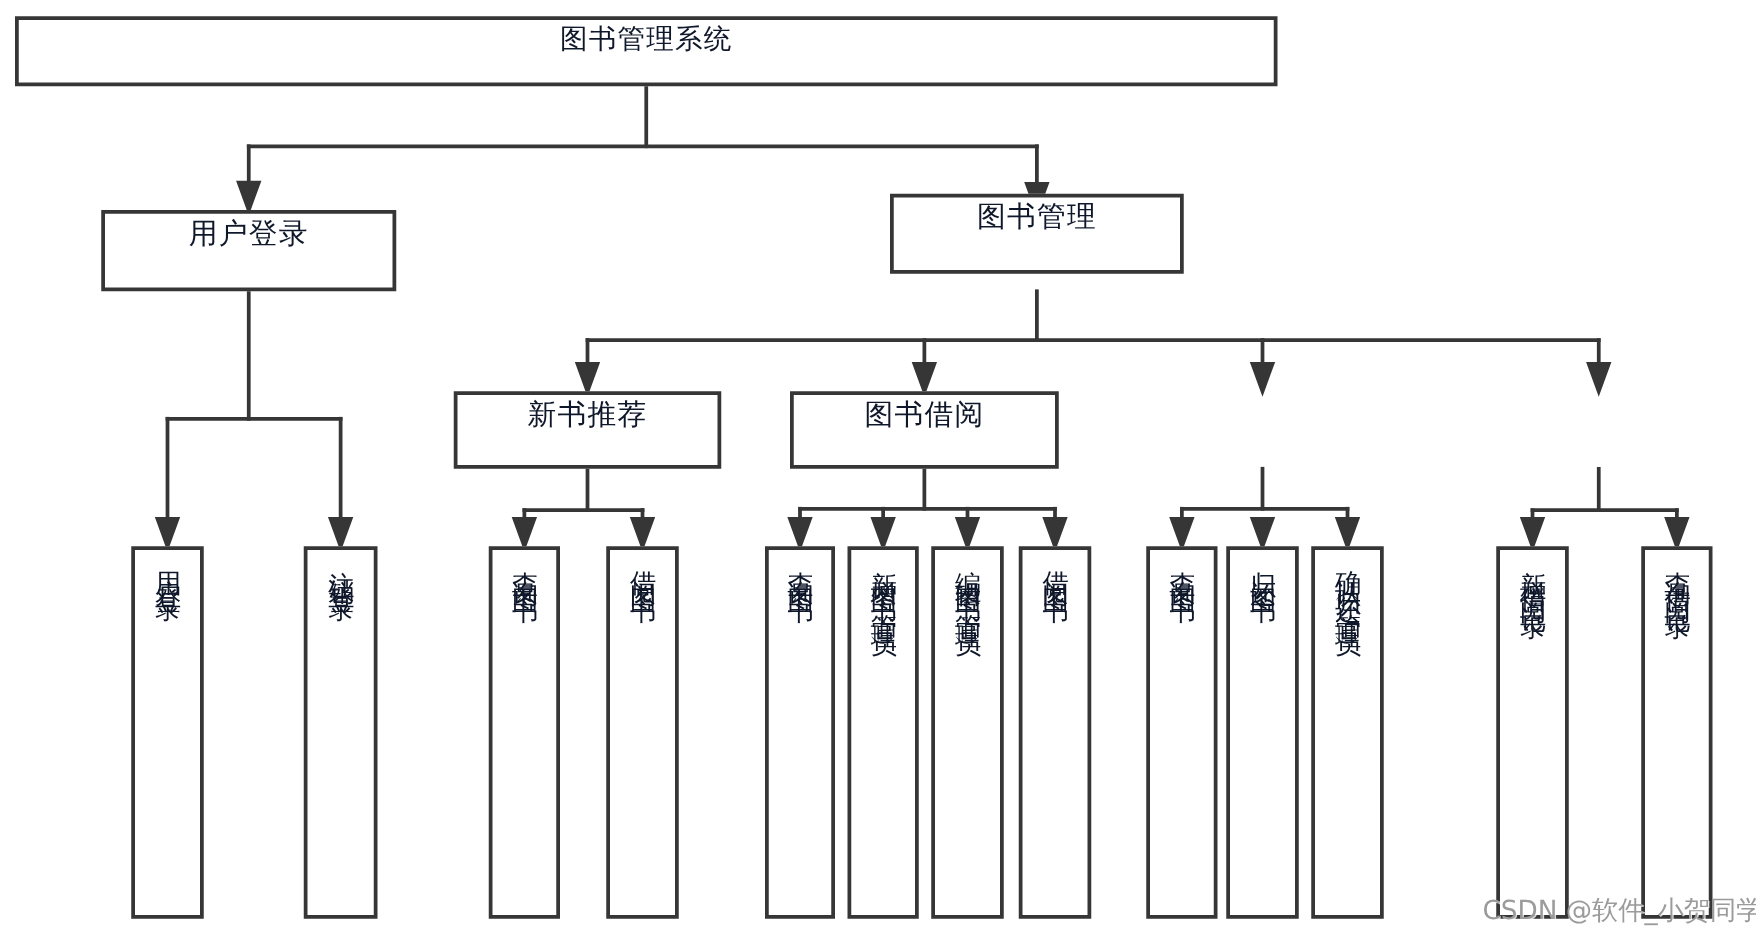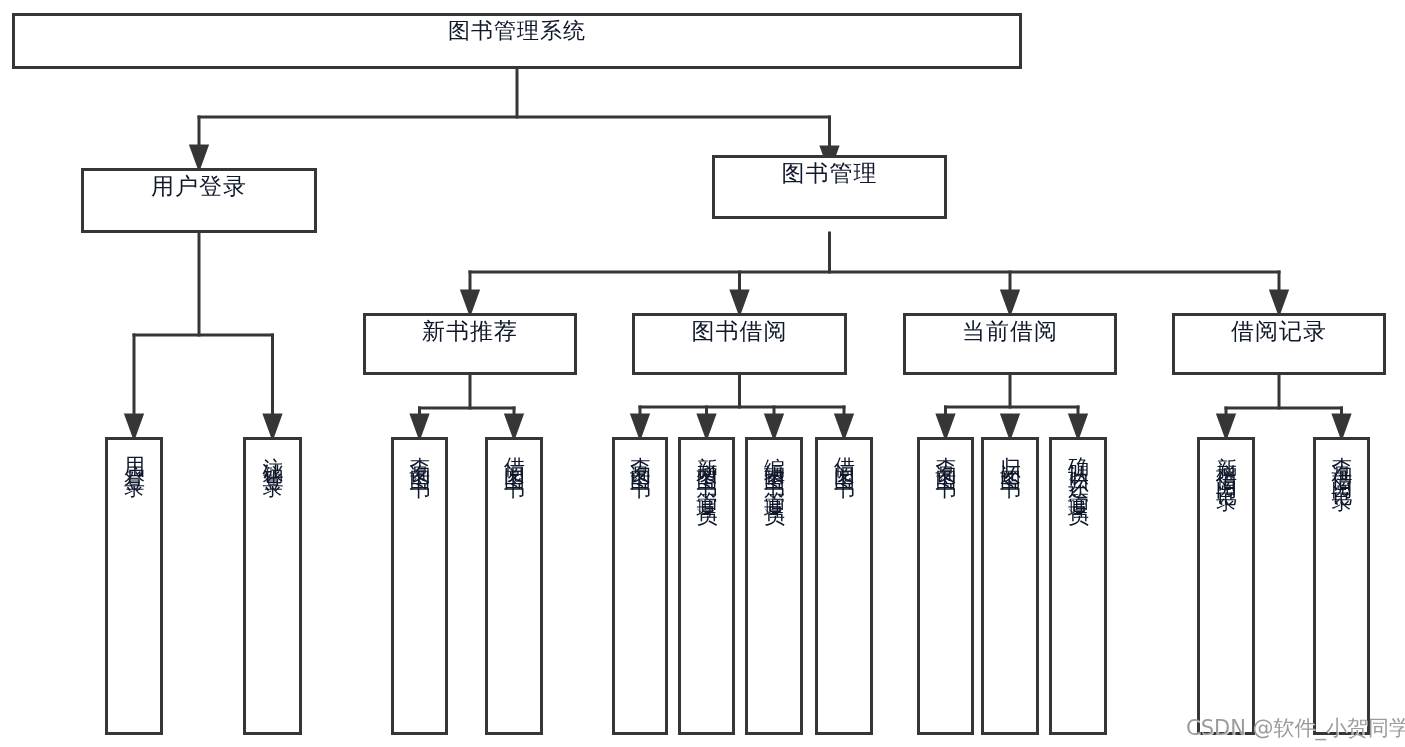--- a/index.html
+++ b/index.html
@@ -116,26 +116,20 @@
   <div class="box h" style="left:712px;top:155px;width:235px;height:64px">
     <span>图书管理</span>
   </div>
 
   <div class="box h" style="left:632px;top:313px;width:215px;height:62px">
     <span>图书借阅</span>
   </div>
   <div class="box h" style="left:363px;top:313px;width:214px;height:62px">
     <span>新书推荐</span>
   </div>
-  <div class="box h" style="left:903px;top:313px;width:214px;height:62px">
-    <span>当前借阅</span>
-  </div>
-  <div class="box h" style="left:1172px;top:313px;width:214px;height:62px">
-    <span>借阅记录</span>
-  </div>
 
   <div class="box v" style="left:105px;top:437px;width:58px;height:298px">
     <span>用户登录</span>
   </div>
   <div class="box v" style="left:243px;top:437px;width:59px;height:298px">
     <span>注销登录</span>
   </div>
 
   <div class="box v" style="left:391px;top:437px;width:57px;height:298px">
     <span>查询图书</span>

